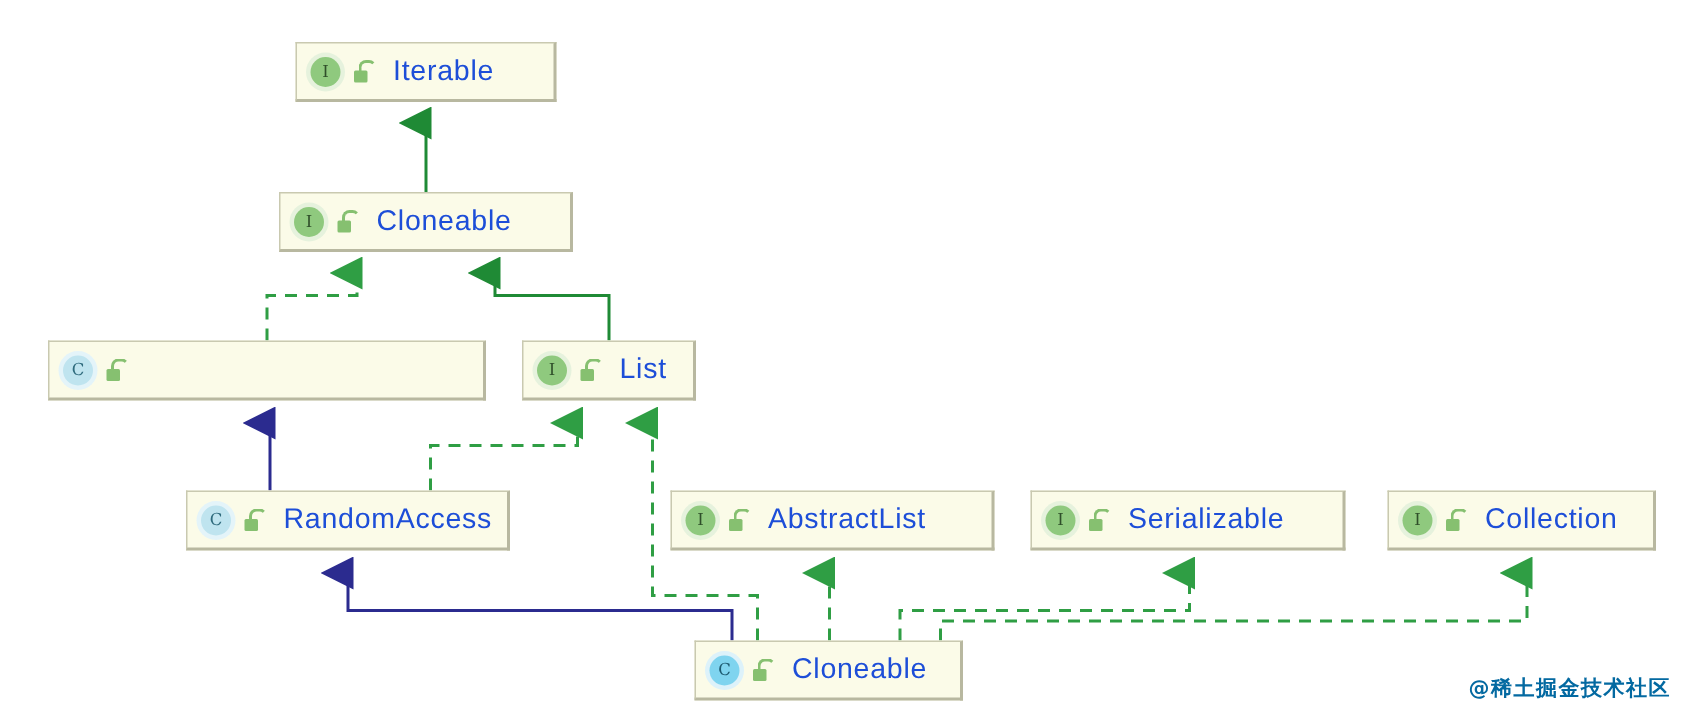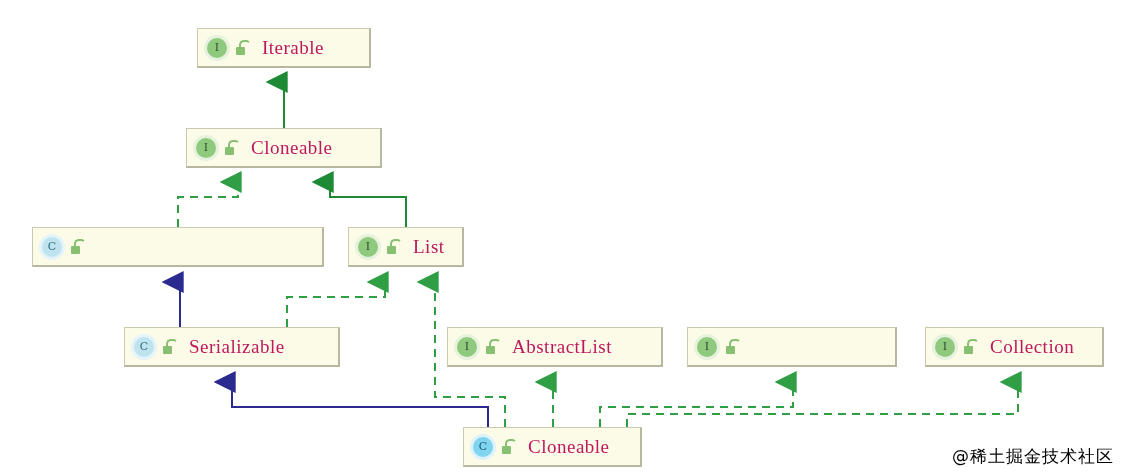--- a/index.html
+++ b/index.html
@@ -89,33 +89,34 @@
     left: 1px;
     top: 7px;
     width: 9px;
     height: 8px;
     background: #86c070;
     border-radius: 1px;
   }
   .node .label {
     margin-left: 13px;
     font-size: 19px;
-    color: #be185d;
+    color: #1d4ed8;
     letter-spacing: 0.5px;
-    font-family: Liberation Serif, serif;
+    font-family: Liberation Sans, sans-serif;
   }
   .watermark {
     position: absolute;
     right: 16px;
     bottom: 8px;
     font-family: "DejaVu Sans", "Liberation Sans", sans-serif;
-    font-size: 17px;
-    color: #000000;
+    font-size: 14px;
+    color: #0369a1;
     letter-spacing: 1px;
     white-space: nowrap;
+    font-weight: bold;
   }
 </style>
 </head>
 <body>
 
 <div id="canvas">
 
   <svg id="edges" width="1130" height="476" viewBox="0 0 1130 476" xmlns="http://www.w3.org/2000/svg">
     <defs>
       <marker id="arrow-green" viewBox="0 0 12 12" refX="6" refY="10" markerWidth="11" markerHeight="11" orient="auto-start-reverse">
@@ -214,38 +215,39 @@
       </span>
     <span class="label">List</span>
   </div>
 
   <div class="node cls" style="left: 124px; top: 327px; width: 216px;">
     <span class="badge">C</span>
     <span class="lock">
         <span class="shackle"></span>
         <span class="body"></span>
       </span>
+    <span class="label">RandomAccess</span>
+  </div>
+
+  <div class="node iface" style="left: 447px; top: 327px; width: 216px;">
+    <span class="badge">I</span>
+    <span class="lock">
+        <span class="shackle"></span>
+        <span class="body"></span>
+      </span>
+    <span class="label">AbstractList</span>
+  </div>
+
+  <div class="node iface" style="left: 687px; top: 327px; width: 210px;">
+    <span class="badge">I</span>
+    <span class="lock">
+        <span class="shackle"></span>
+        <span class="body"></span>
+      </span>
     <span class="label">Serializable</span>
-  </div>
-
-  <div class="node iface" style="left: 447px; top: 327px; width: 216px;">
-    <span class="badge">I</span>
-    <span class="lock">
-        <span class="shackle"></span>
-        <span class="body"></span>
-      </span>
-    <span class="label">AbstractList</span>
-  </div>
-
-  <div class="node iface" style="left: 687px; top: 327px; width: 210px;">
-    <span class="badge">I</span>
-    <span class="lock">
-        <span class="shackle"></span>
-        <span class="body"></span>
-      </span>
   </div>
 
   <div class="node iface" style="left: 925px; top: 327px; width: 179px;">
     <span class="badge">I</span>
     <span class="lock">
         <span class="shackle"></span>
         <span class="body"></span>
       </span>
     <span class="label">Collection</span>
   </div>

